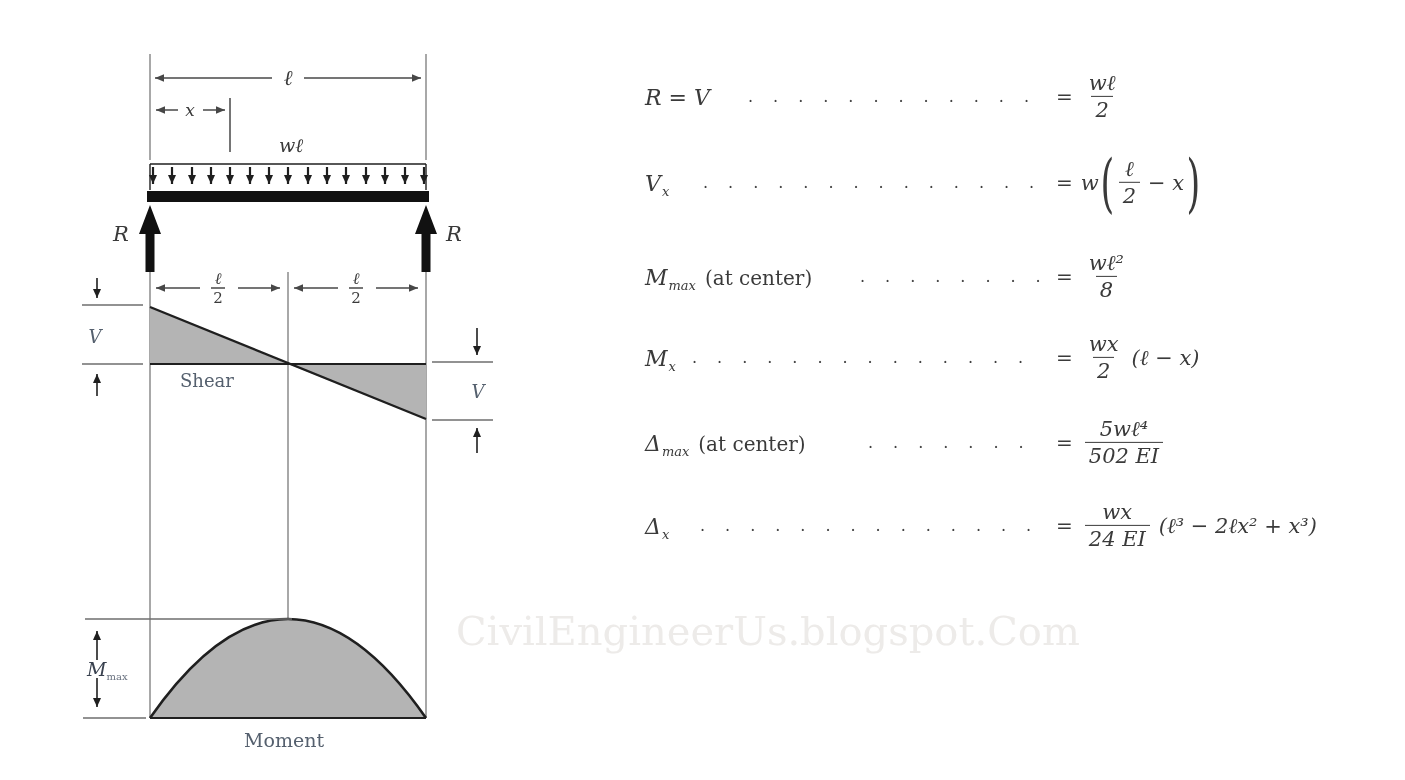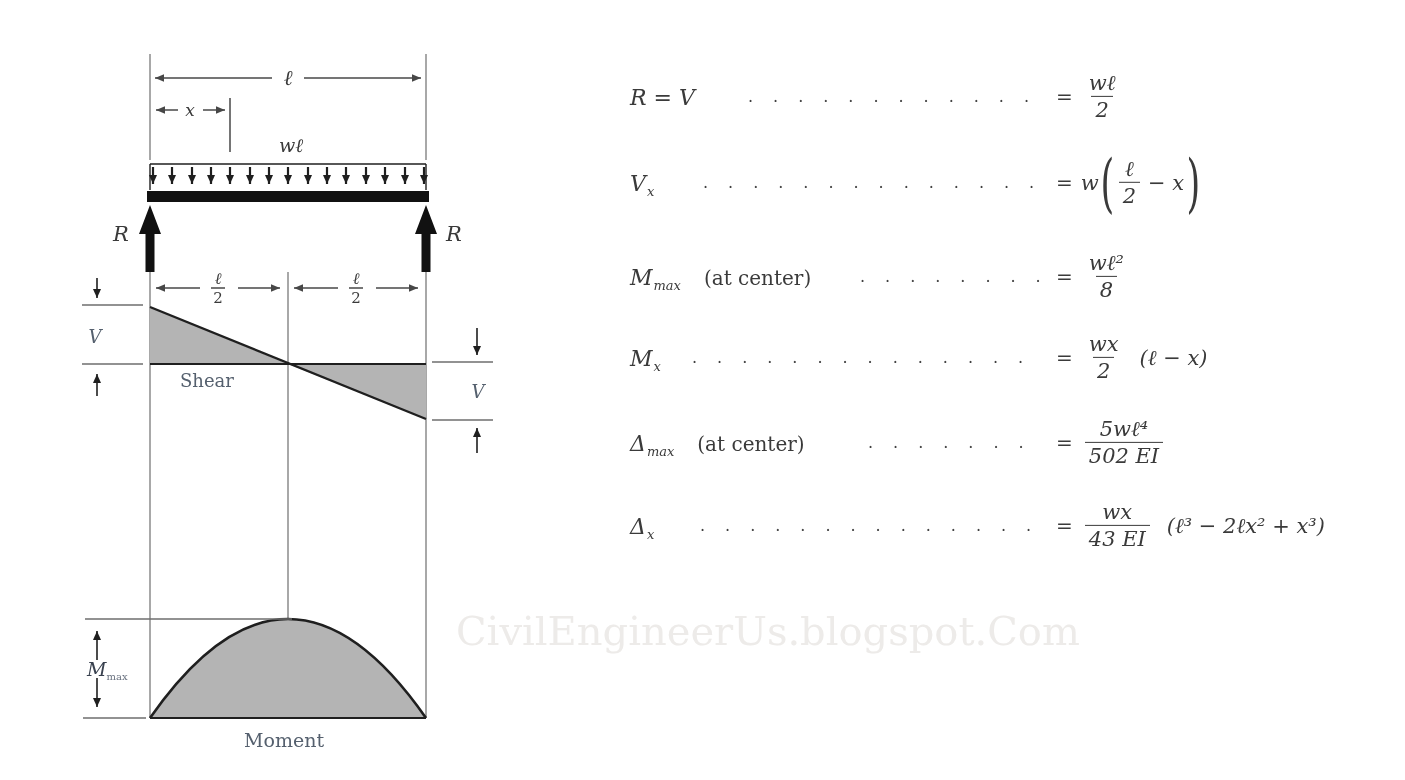--- a/index.html
+++ b/index.html
@@ -14,36 +14,36 @@
   .fill-gray{fill:#b4b4b4;stroke:none;}
   .svgtext{font-family:"DejaVu Serif",serif;fill:#3a3a3a;}
   .svgit{font-style:italic;}
   .lbl-blue{fill:#55606e;}
   
   .watermark{position:absolute;left:456px;top:608px;width:480px;
              font-family:"DejaVu Serif",serif;font-size:40px;color:#edebe9;
              white-space:nowrap;}
   
   .frow{position:absolute;left:0;height:0;width:1405px;}
-  .flhs{position:absolute;left:630px;top:0;transform:translateY(-50%);
+  .flhs{position:absolute;left:645px;top:0;transform:translateY(-50%);
         display:flex;align-items:baseline;white-space:nowrap;}
   .fl-main{font-style:italic;font-size:22px;}
   .fl-sub{font-style:italic;font-size:13px;position:relative;top:5px;margin-left:1px;}
-  .fl-note{font-size:20px;margin-left:23px;text-align:center;}
+  .fl-note{font-size:20px;margin-left:9px;text-align:center;}
   .fdots{position:absolute;top:0;transform:translateY(-50%);overflow:hidden;
          white-space:nowrap;font-size:16px;letter-spacing:20px;color:#3f3f3f;height:22px;
          line-height:22px;}
   .frhs{position:absolute;left:1056px;top:0;transform:translateY(-50%);
         display:flex;align-items:center;white-space:nowrap;font-size:21px;}
   .feq{font-size:20px;margin-right:8px;}
   .fpre{font-style:italic;margin-right:1px;}
   .frac{display:inline-flex;flex-direction:column;align-items:center;margin:0 4px;}
   .frac .num{font-style:italic;padding:0 4px 1px;line-height:1.1;}
   .frac .den{font-style:italic;border-top:1.7px solid #3a3a3a;padding:1px 4px 0;line-height:1.15;}
-  .fpost{font-style:italic;margin-left:13px;}
+  .fpost{font-style:italic;margin-left:5px;}
   .finner{font-style:italic;margin-left:4px;margin-right:2px;}
   .bigp{font-family:"DejaVu Serif",serif;font-style:normal;font-size:64px;line-height:.85;
         display:inline-block;transform:scaleX(.55);margin:0 -5px;color:#3a3a3a;font-weight:400;}
 </style>
 </head>
 <body>
 
 <div id="stage">
 
   <svg id="beam-svg" width="560" height="780" viewBox="0 0 560 780">
@@ -257,20 +257,20 @@
     <div class="frow" style="top:526px">
       <div class="flhs">
         <span class="fl-main">Δ</span>
         <span class="fl-sub">x</span>
       </div>
       <div class="fdots" style="left:700px;width:343px">..............</div>
       <div class="frhs">
         <span class="feq">=</span>
         <span class="frac">
           <span class="num">wx</span>
-          <span class="den">43 EI</span>
+          <span class="den">24 EI</span>
         </span>
         <span class="fpost">(ℓ³ − 2ℓx² + x³)</span>
       </div>
     </div>
 
   </div>
 </div>
 
 </body></html>

